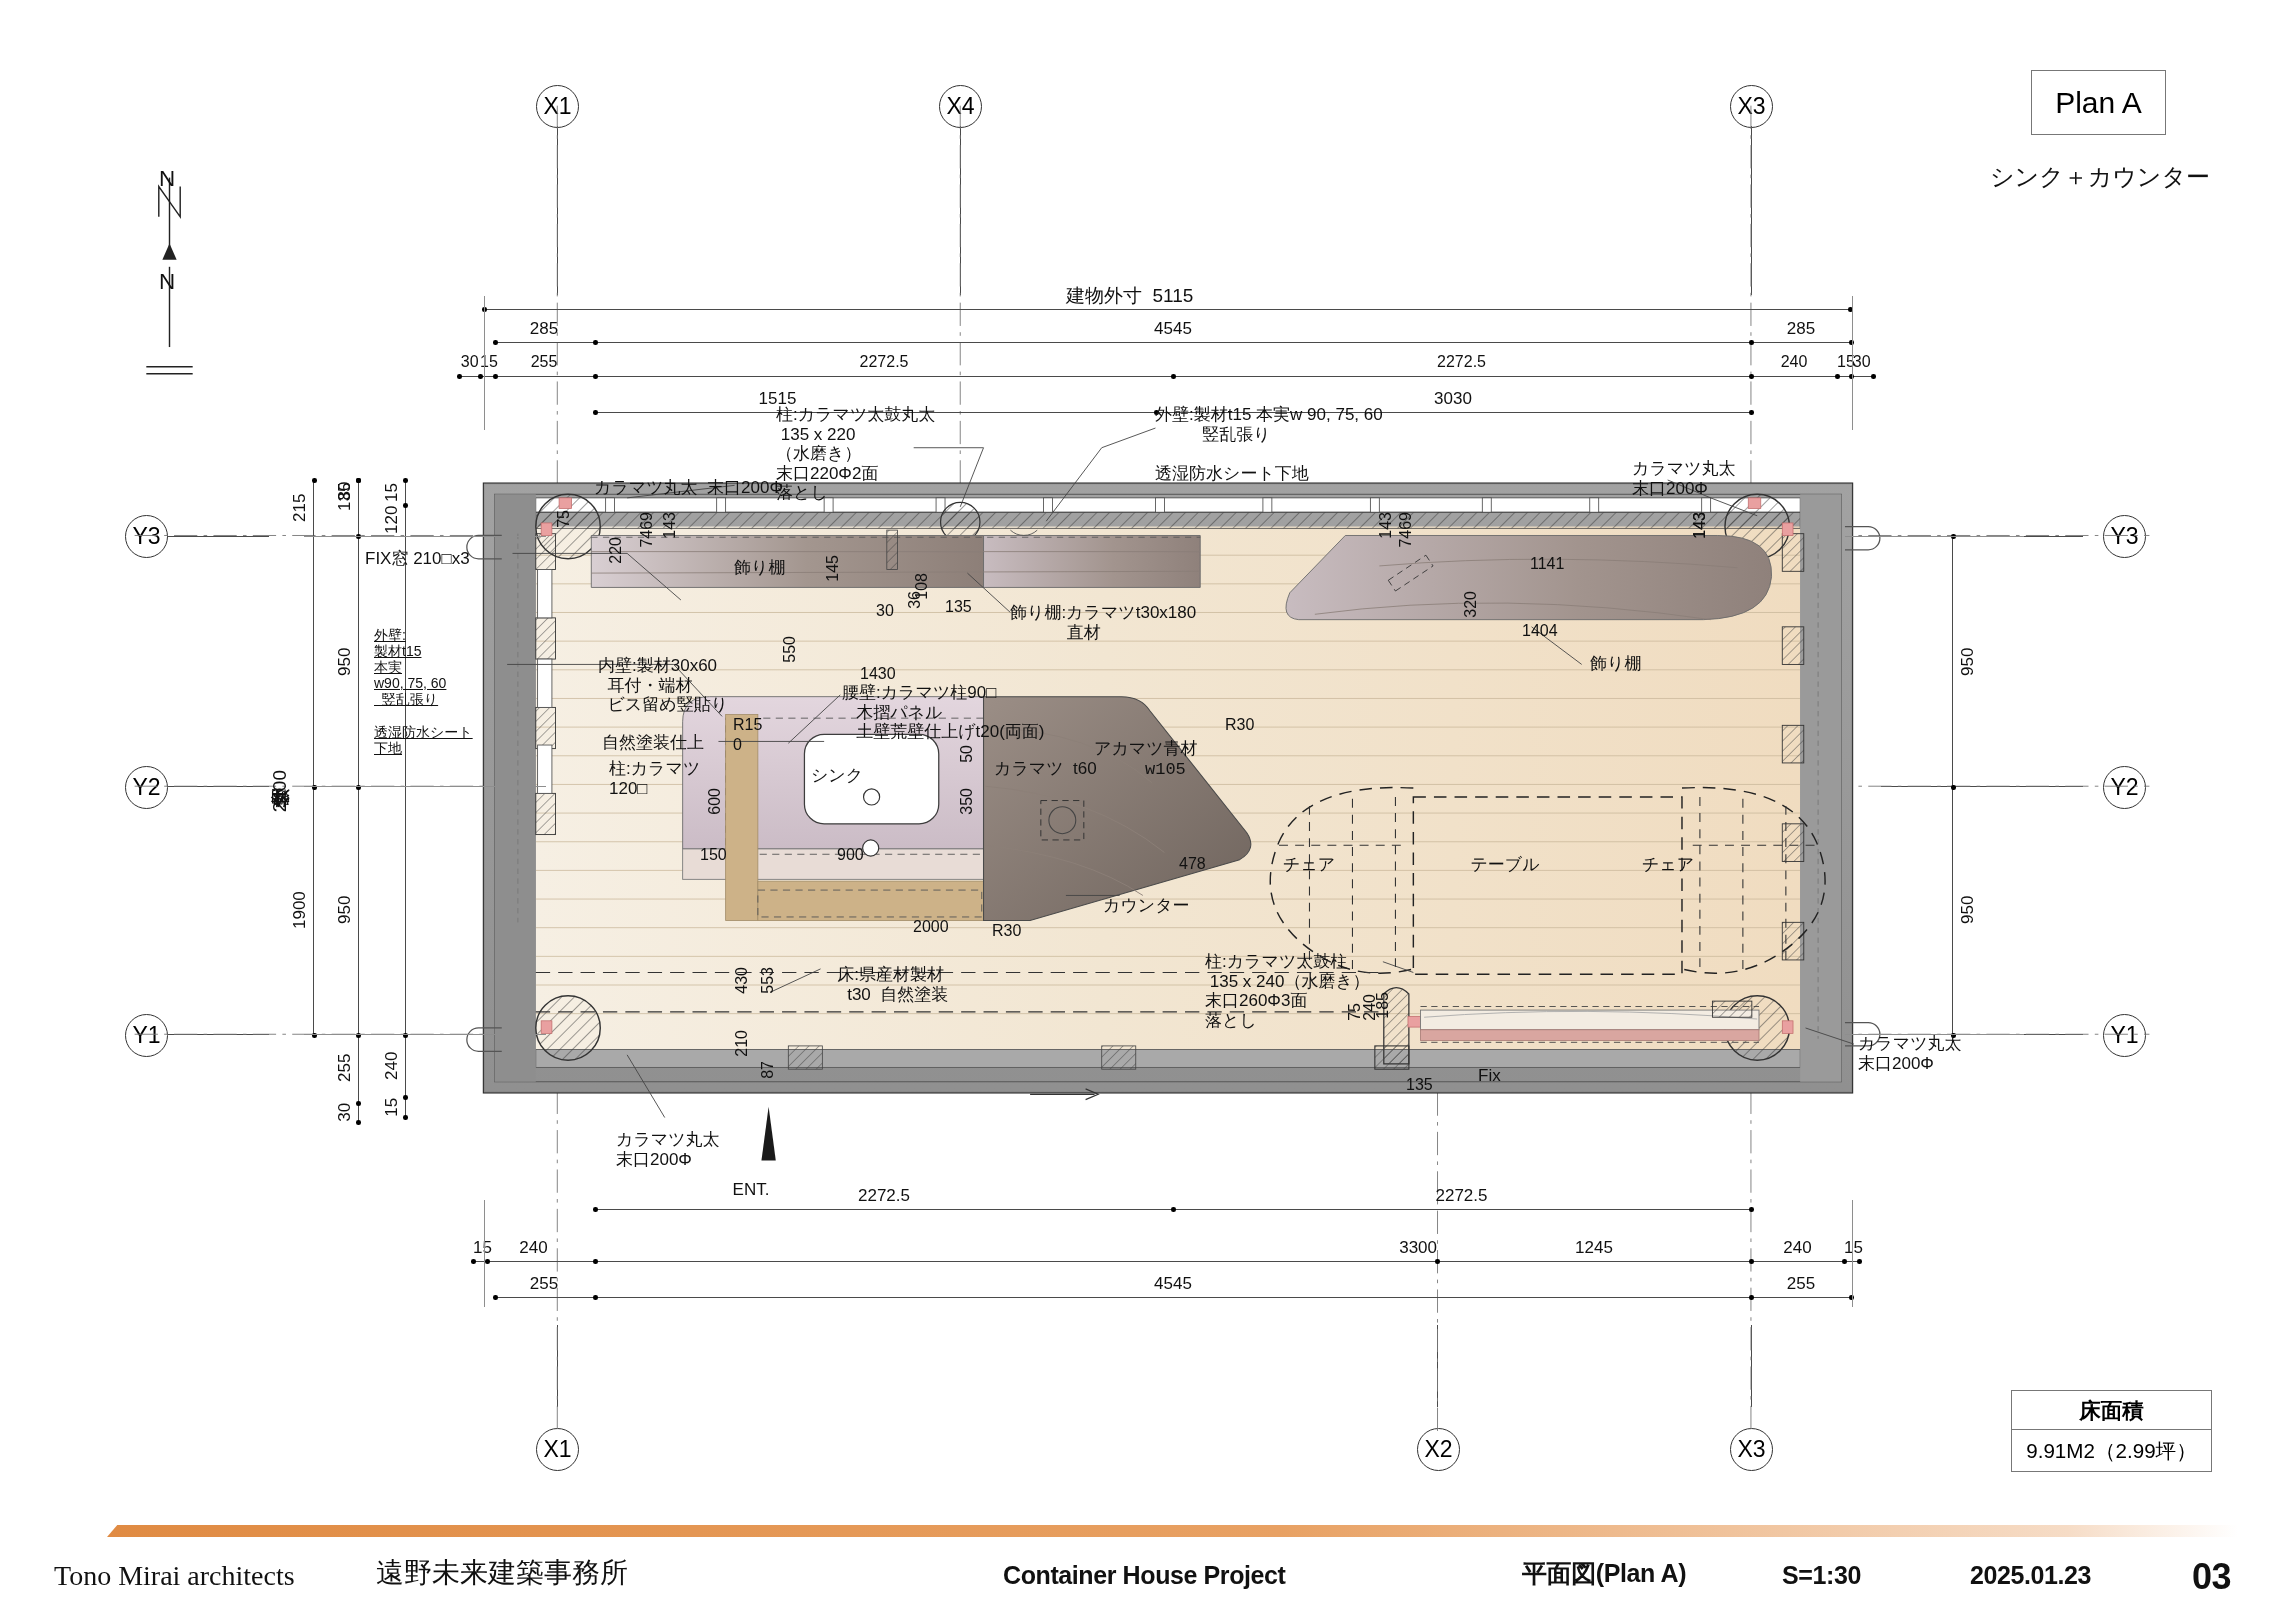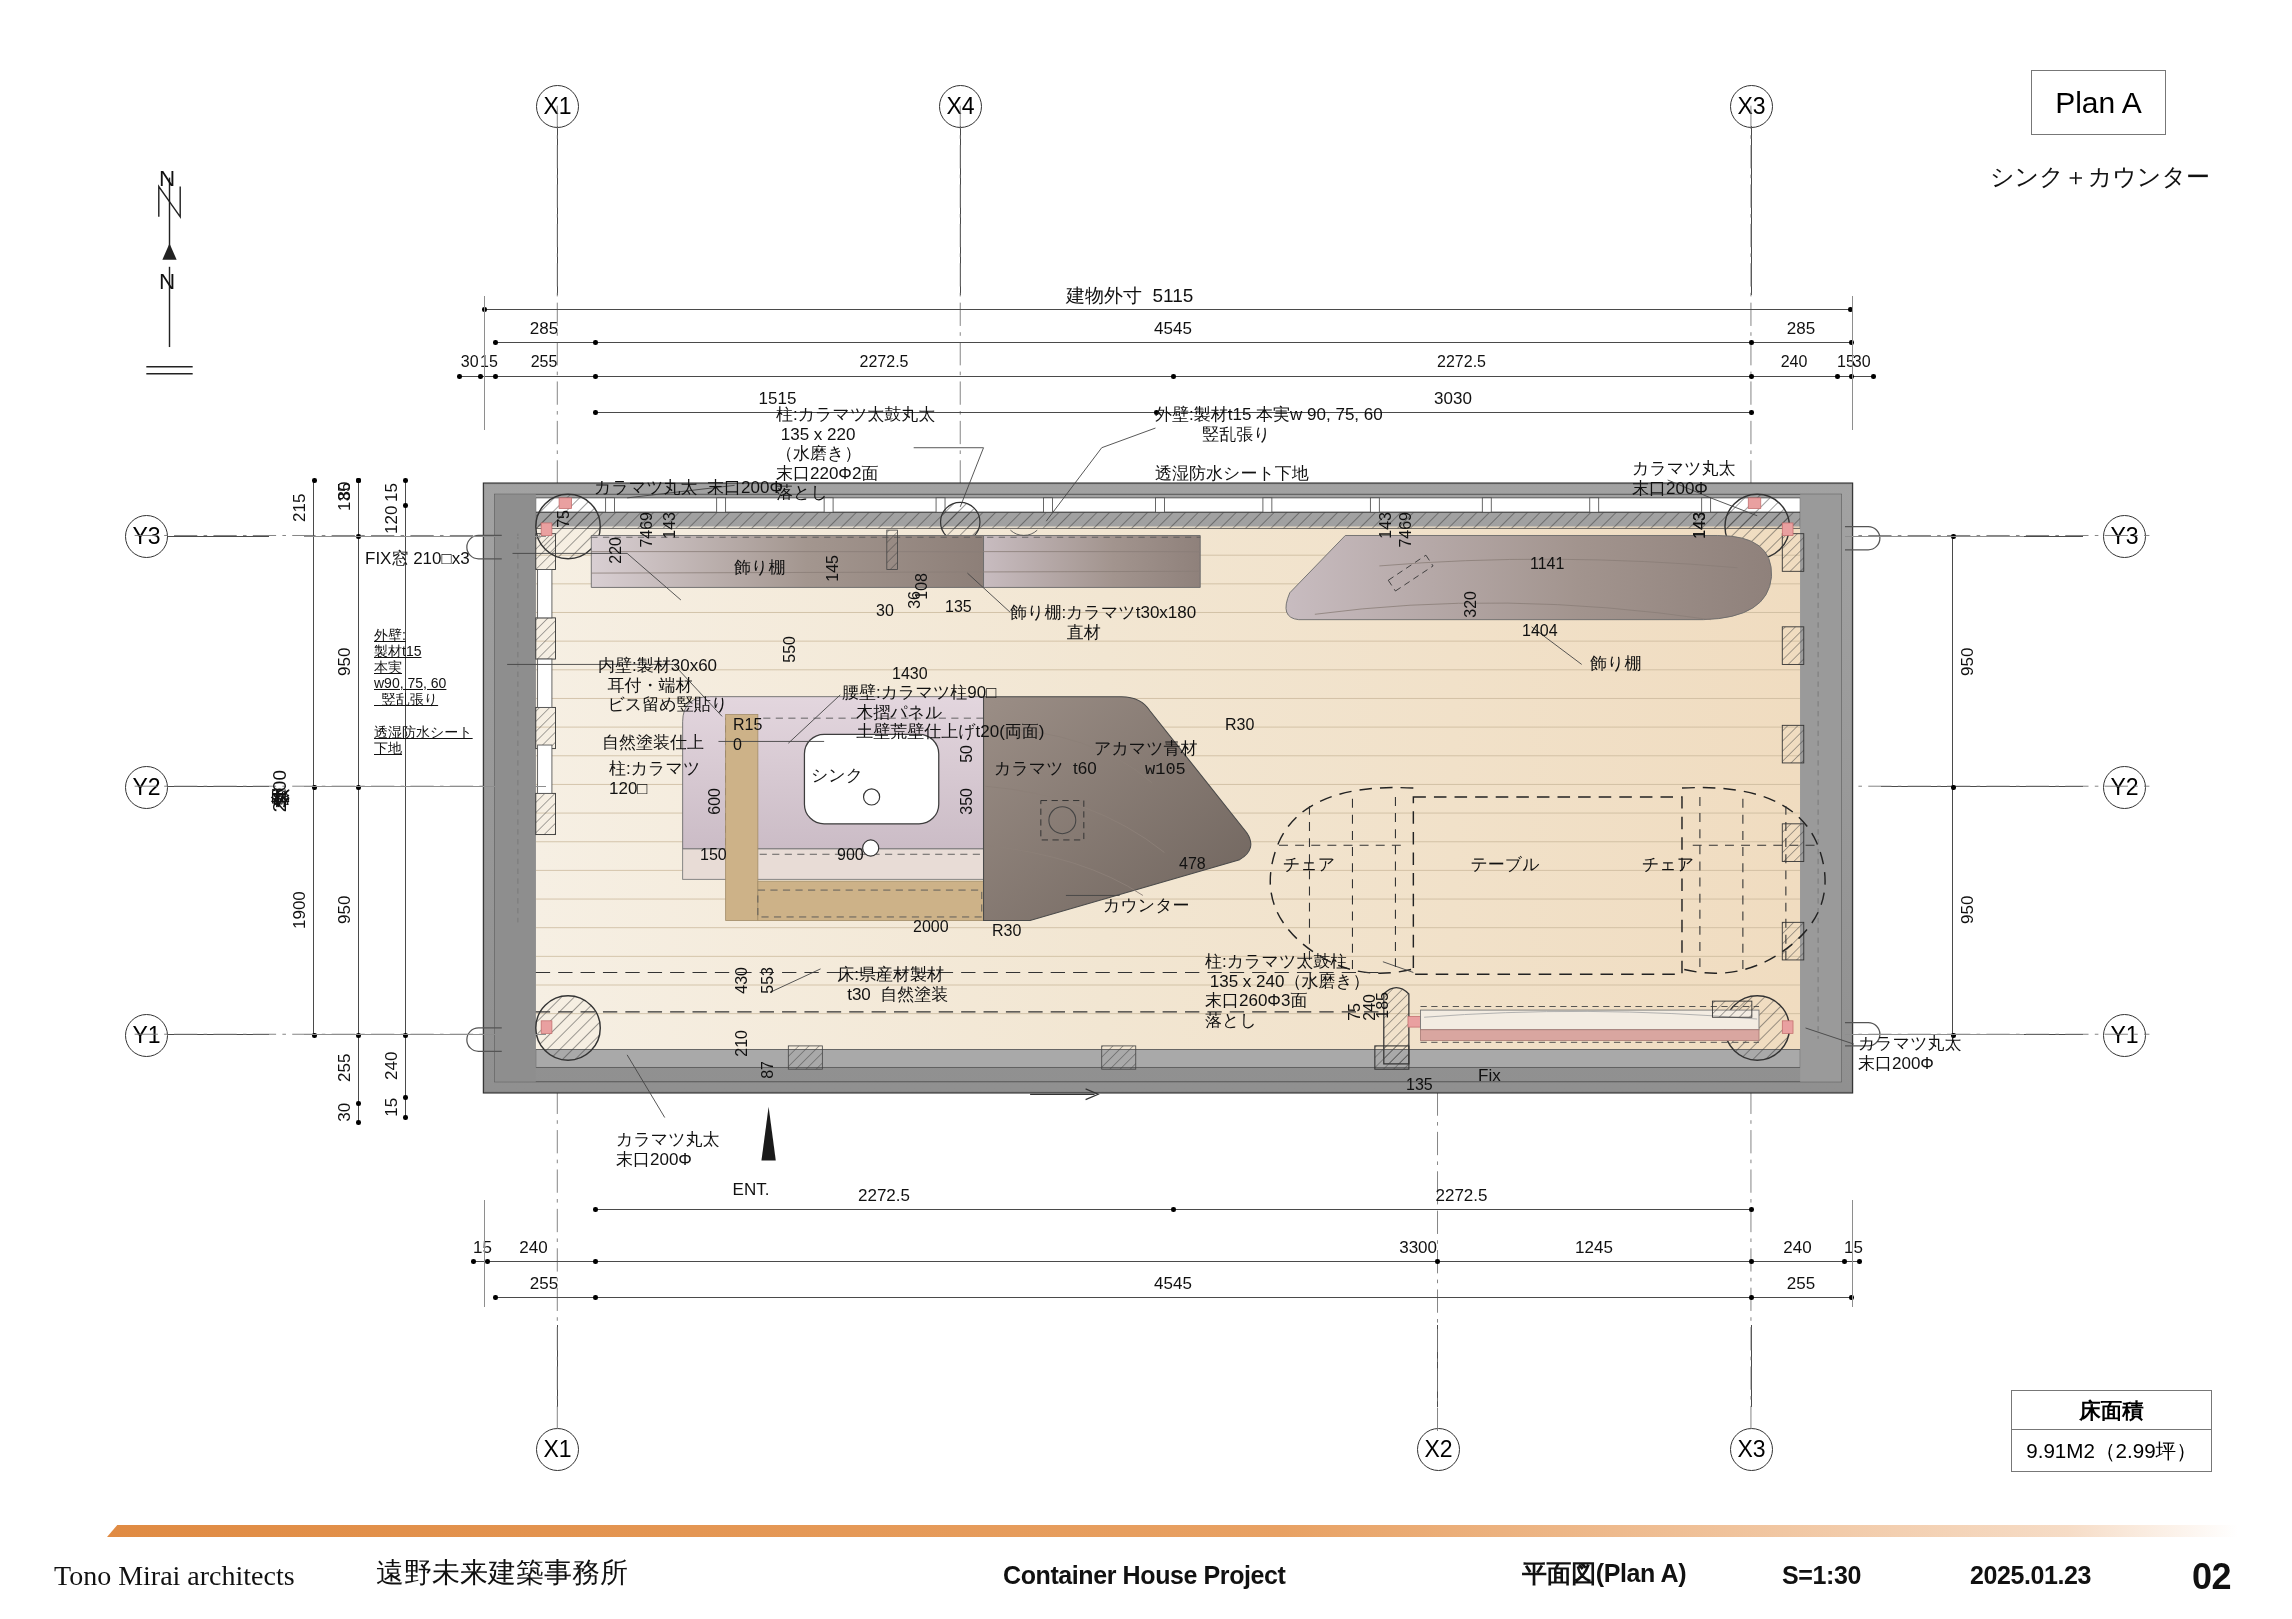--- a/index.html
+++ b/index.html
@@ -469,21 +469,21 @@
     <div class="hlthin" style="left: 1845px; top: 1034px; width: 179px;"></div>
     <div class="vtxt" style="left: 607px; top: 537px; font-size: 16px;">220</div>
     <div class="vtxt" style="left: 638px; top: 512px; font-size: 16px;">7469</div>
     <div class="vtxt" style="left: 661px; top: 512px; font-size: 16px;">143</div>
     <div class="vtxt" style="left: 824px; top: 555px; font-size: 16px;">145</div>
     <div class="vtxt" style="left: 913px; top: 573px; font-size: 16px;">108</div>
     <div class="vtxt" style="left: 906px; top: 591px; font-size: 16px;">36</div>
     <div class="txt" style="left: 876px; top: 602px; font-size: 16px;">30</div>
     <div class="txt" style="left: 945px; top: 598px; font-size: 16px;">135</div>
     <div class="vtxt" style="left: 781px; top: 636px; font-size: 16px;">550</div>
-    <div class="txt" style="left: 860px; top: 665px; font-size: 16px; margin-left: 32px;">1430</div>
+    <div class="txt" style="left: 860px; top: 665px; font-size: 16px;">1430</div>
     <div class="txt" style="left: 733px; top: 716px; font-size: 16px;">R15</div>
     <div class="txt" style="left: 733px; top: 736px; font-size: 16px;">0</div>
     <div class="vtxt" style="left: 706px; top: 788px; font-size: 16px;">600</div>
     <div class="txt" style="left: 700px; top: 846px; font-size: 16px;">150</div>
     <div class="txt" style="left: 837px; top: 846px; font-size: 16px;">900</div>
     <div class="vtxt" style="left: 958px; top: 745px; font-size: 16px;">50</div>
     <div class="vtxt" style="left: 958px; top: 788px; font-size: 16px;">350</div>
     <div class="txt" style="left: 913px; top: 918px; font-size: 16px;">2000</div>
     <div class="txt" style="left: 992px; top: 922px; font-size: 16px;">R30</div>
     <div class="txt" style="left: 1225px; top: 716px; font-size: 16px;">R30</div>
@@ -567,15 +567,15 @@
 <div class="vtxt" style="left:269px;top:770px;font-size:19px;">建物外寸  2400</div>
 
 <div class="footbar">
   <div class="footline"></div>
   <div class="foottxt" style="left:54px;">Tono Mirai architects</div>
   <div class="foottxt" style="left:376px;">遠野未来建築事務所</div>
   <div class="foottxt2" style="left:1003px;">Container House Project</div>
   <div class="foottxt2" style="left:1522px;">平面図(Plan A)</div>
   <div class="foottxt2" style="left:1782px;">S=1:30</div>
   <div class="foottxt2" style="left:1970px;">2025.01.23</div>
-  <div class="foottxt2" style="left:2192px;font-size:36px;bottom:21.5px;">02</div>
+  <div class="foottxt2" style="left:2192px;font-size:36px;bottom:21.5px;">03</div>
 </div>
 
 
 </body></html>

